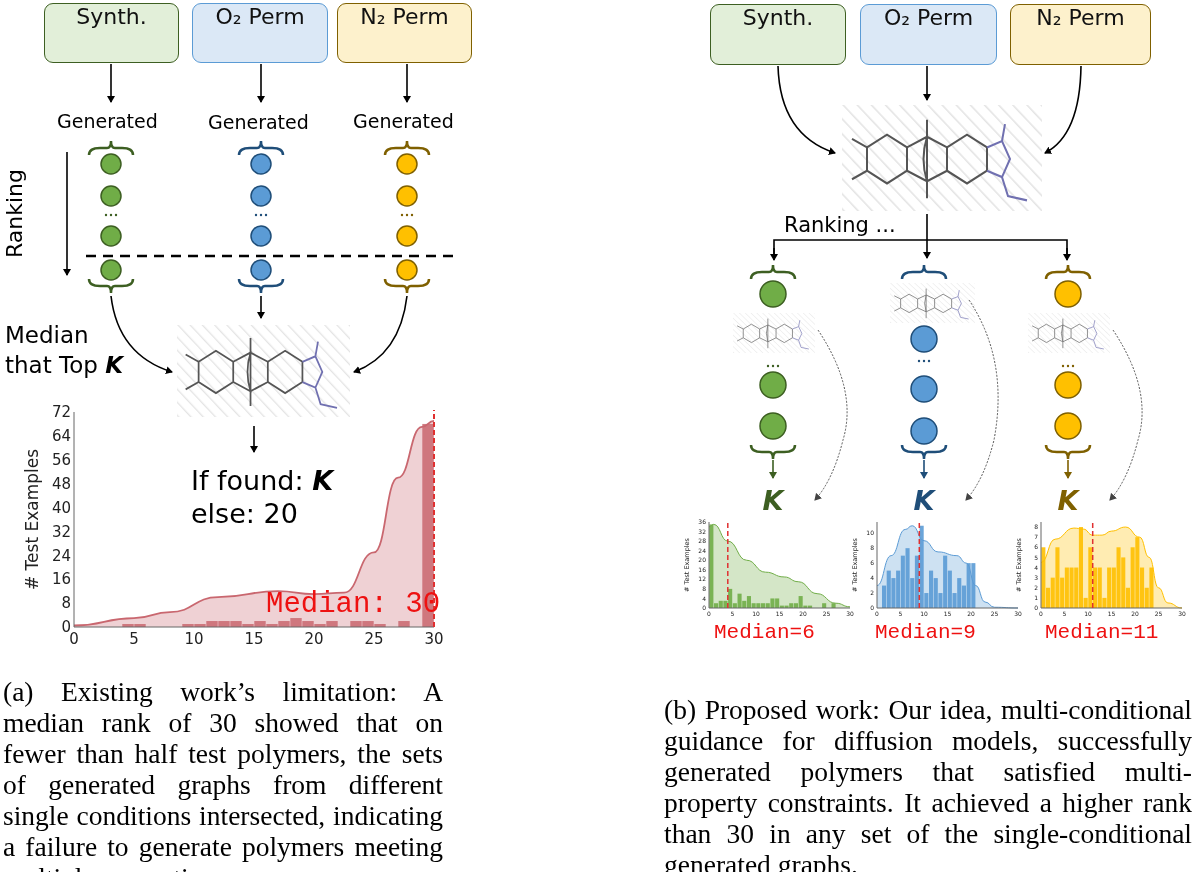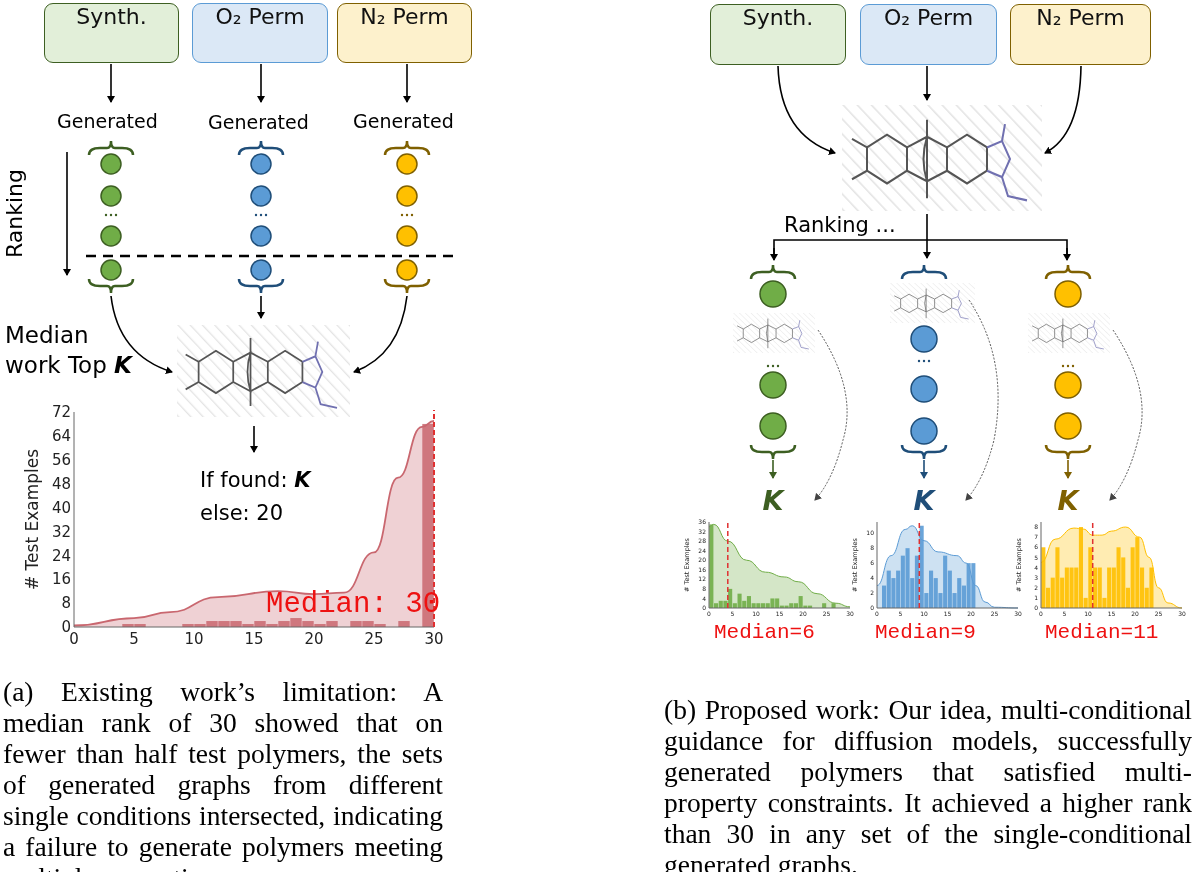--- a/index.html
+++ b/index.html
@@ -27,24 +27,24 @@
     </div>
 
   <div class="lbl" style="left:57px;top:110px;font-size:19px;">Generated</div>
   <div class="lbl" style="left:208px;top:111px;font-size:19px;">Generated</div>
   <div class="lbl" style="left:353px;top:110px;font-size:19px;">Generated</div>
 
   <div class="lbl" style="left:2px;top:200px;font-size:22px;transform:rotate(-90deg);transform-origin:left top;top:258px;">Ranking</div>
 
   <div class="lbl" style="left:5px;top:320px;font-size:23px;line-height:30px;">
     <div>Median</div>
-    <div><span>work Top </span><span class="kital">K</span></div>
+    <div><span>that Top </span><span class="kital">K</span></div>
   </div>
 
-  <div class="lbl" style="left:200px;top:464px;font-size:21px;line-height:33px;">
+  <div class="lbl" style="left:191px;top:464px;font-size:27px;line-height:33px;">
     <div><span>If found: </span><span class="kital">K</span></div>
     <div>else: 20</div>
   </div>
 
   <svg id="a-diagram" width="470" height="420" style="left:0;top:0;">
       <defs>
         <marker id="aarr0" markerWidth="8" markerHeight="8" refX="6" refY="4" orient="auto" markerUnits="userSpaceOnUse">
           <path d="M0,0 L7,4 L0,8 Z" fill="#000"></path>
         </marker>
         <marker id="aarr1" markerWidth="8" markerHeight="8" refX="6" refY="4" orient="auto" markerUnits="userSpaceOnUse">

